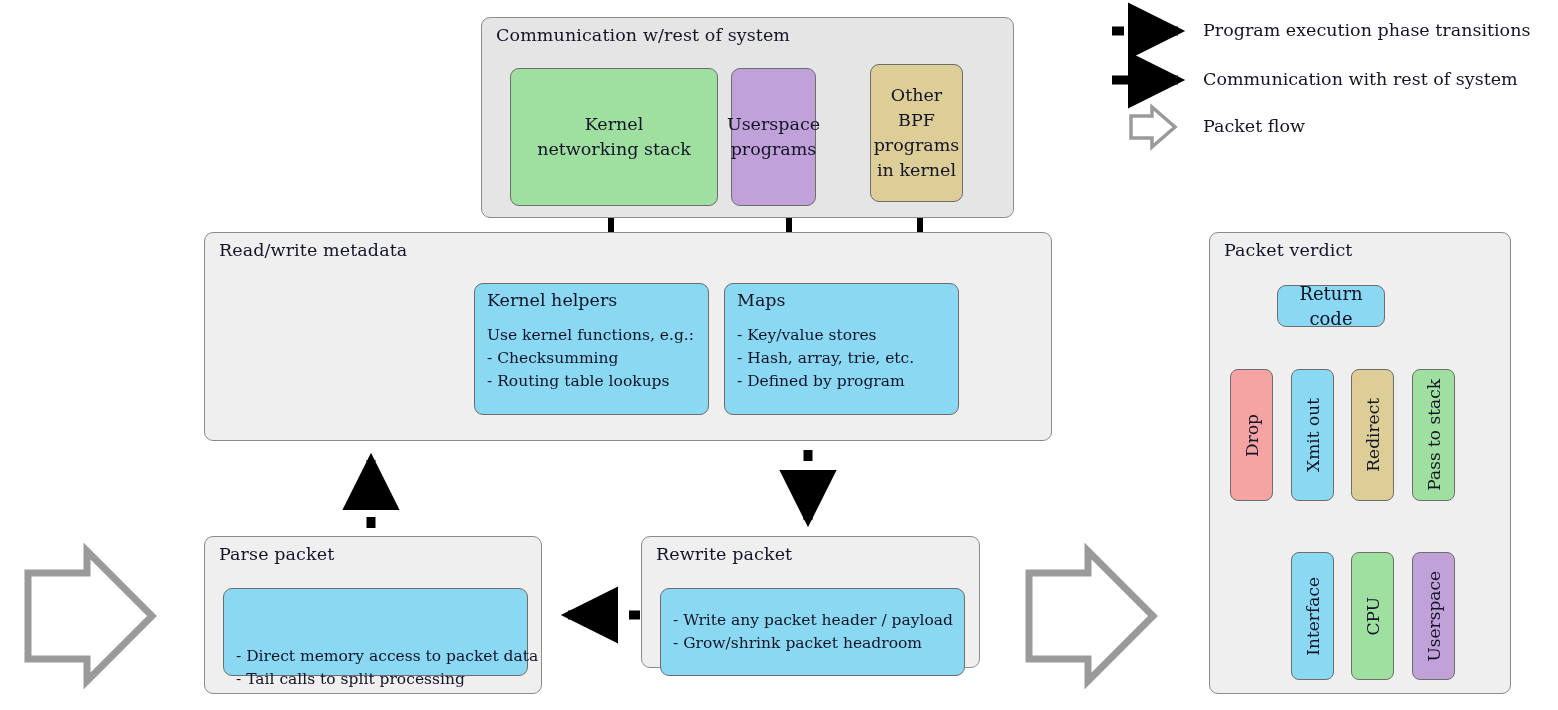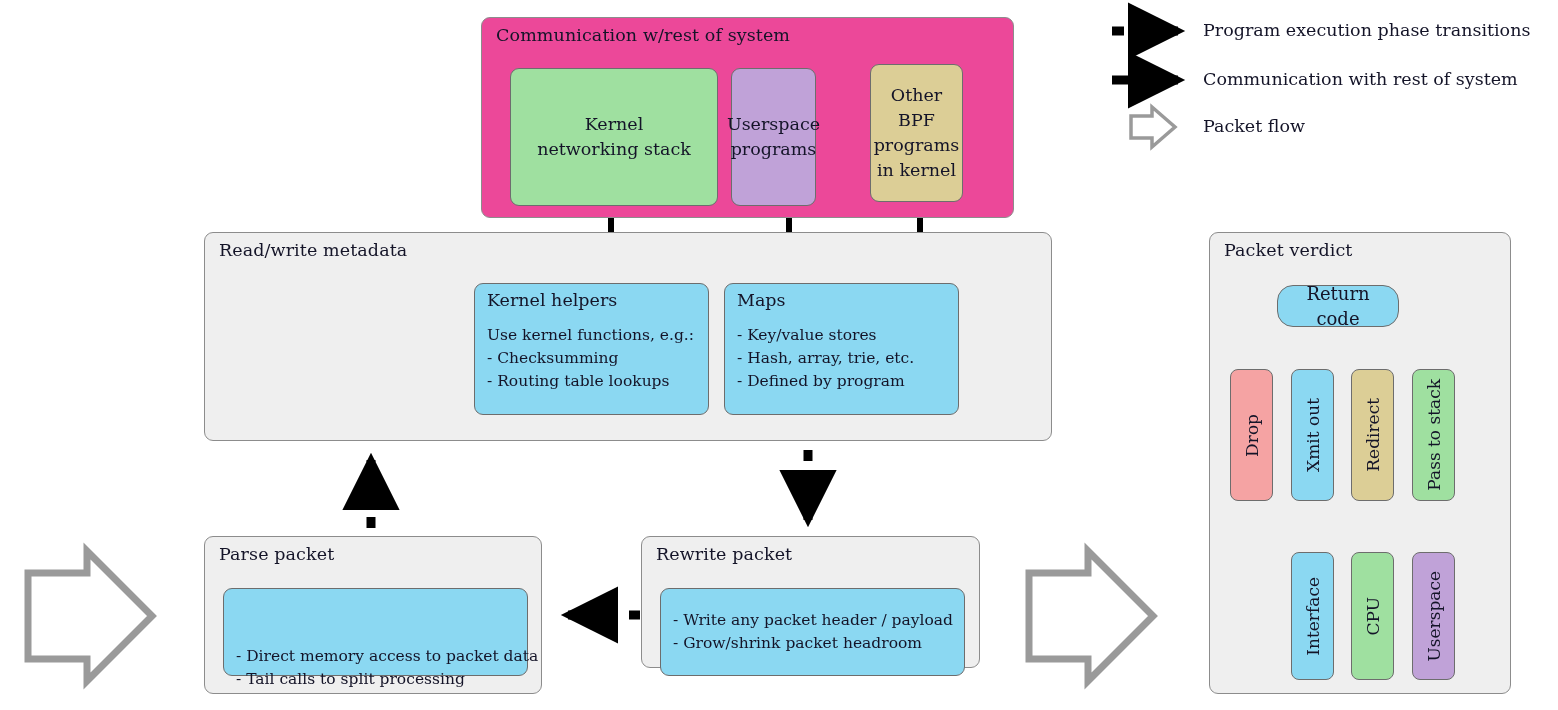--- a/index.html
+++ b/index.html
@@ -19,21 +19,21 @@
     background: #ffffff;
   }
 
   
   .panel {
     position: absolute;
     border: 1px solid #8c8c8c;
     border-radius: 9px;
     box-sizing: border-box;
   }
-  .panel-grey-dark { background: #ec4899; }
+  .panel-grey-dark { background: #e5e5e5; }
   .panel-grey-light { background: #efefef; }
   .panel-title {
     position: absolute;
     left: 14px;
     top: 7px;
     font-size: 17.5px;
     letter-spacing: 0.1px;
     white-space: nowrap;
     color: #141428;
   }
@@ -234,21 +234,21 @@
       <div class="card-lines" style="top:20px;">
         <div>- Write any packet header / payload</div>
         <div>- Grow/shrink packet headroom</div>
       </div>
     </div>
   </div>
 
   <div class="panel panel-grey-light" style="left:1209px; top:232px; width:302px; height:462px;">
     <div class="panel-title">Packet verdict</div>
 
-    <div class="card" style="left:67px; top:52px; width:122px; height:42px; background:#8bd8f2;border-radius:16px;">
+    <div class="card" style="left:67px; top:52px; width:108px; height:42px; background:#8bd8f2;">
       <div class="card-center" style="font-size:18px;">Return code</div>
     </div>
 
     <div class="vcard" style="left:20px; top:136px; width:43px; height:132px; background:#f5a3a3;">
       <span>Drop</span>
     </div>
     <div class="vcard" style="left:81px; top:136px; width:43px; height:132px; background:#8bd8f2;">
       <span>Xmit out</span>
     </div>
     <div class="vcard" style="left:141px; top:136px; width:43px; height:132px; background:#dcce96;">

